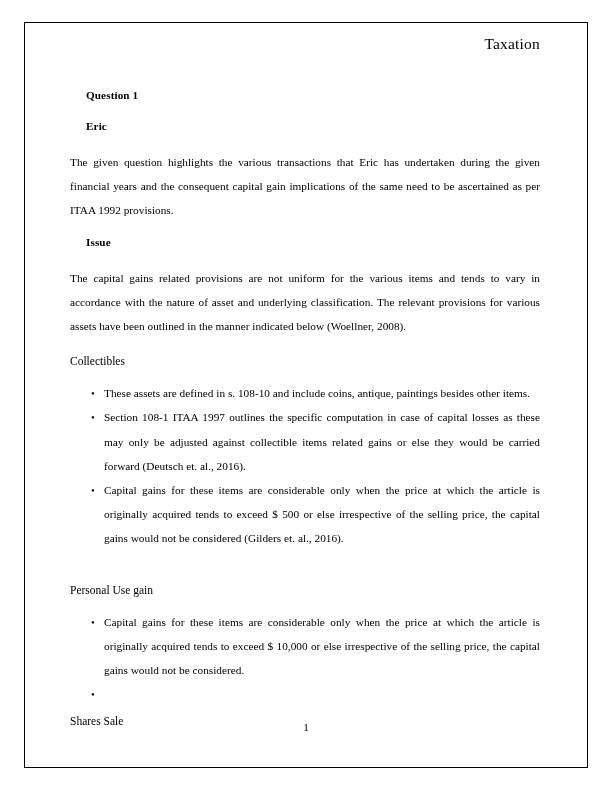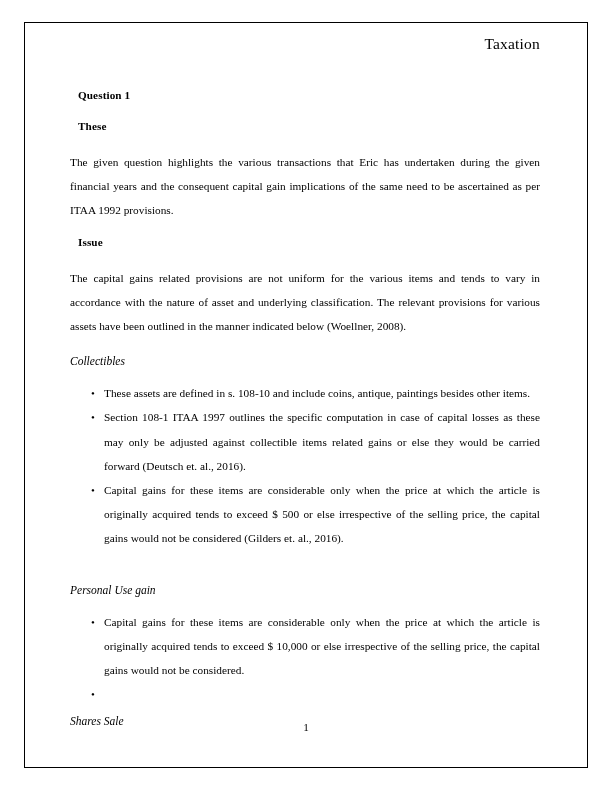--- a/index.html
+++ b/index.html
@@ -45,25 +45,24 @@
     letter-spacing: 0.2px;
     margin: 0 0 0 0;
     padding-top: 4px;
   }
   .spacer-after-header { height: 34px; }
 
   .h-bold {
     font-weight: bold;
     font-size: 11.2px;
     line-height: 15px;
-    margin: 0 0 16px 8px;
+    margin: 0 0 16px 16px;
     letter-spacing: 0.1px;
   }
   .h-italic {
-    font-style: italic;
     font-size: 11.5px;
     line-height: 15px;
     margin: 16px 0 12px 0;
   }
   p.body-par {
     font-size: 11.3px;
     line-height: 24.2px;
     text-align: justify;
     margin: 0 0 12px 0;
     text-justify: inter-word;
@@ -107,21 +106,21 @@
   <div class="page-border"></div>
 
   <div class="content">
 
     <div class="doc-header">Taxation</div>
 
     <div class="spacer-after-header"></div>
 
     <div class="h-bold">Question 1</div>
 
-    <div class="h-bold">These</div>
+    <div class="h-bold">Eric</div>
 
     <p class="body-par">The given question highlights the various transactions that Eric has undertaken during the given financial years and the consequent capital gain implications of the same need to be ascertained as per ITAA 1992 provisions.</p>
 
     <div class="h-bold">Issue</div>
 
     <p class="body-par">The capital gains related provisions are not uniform for the various items and tends to vary in accordance with the nature of asset and underlying classification. The relevant provisions for various assets have been outlined in the manner indicated below (Woellner, 2008).</p>
 
     <div class="h-italic">Collectibles</div>
 
     <ul class="bullets">

